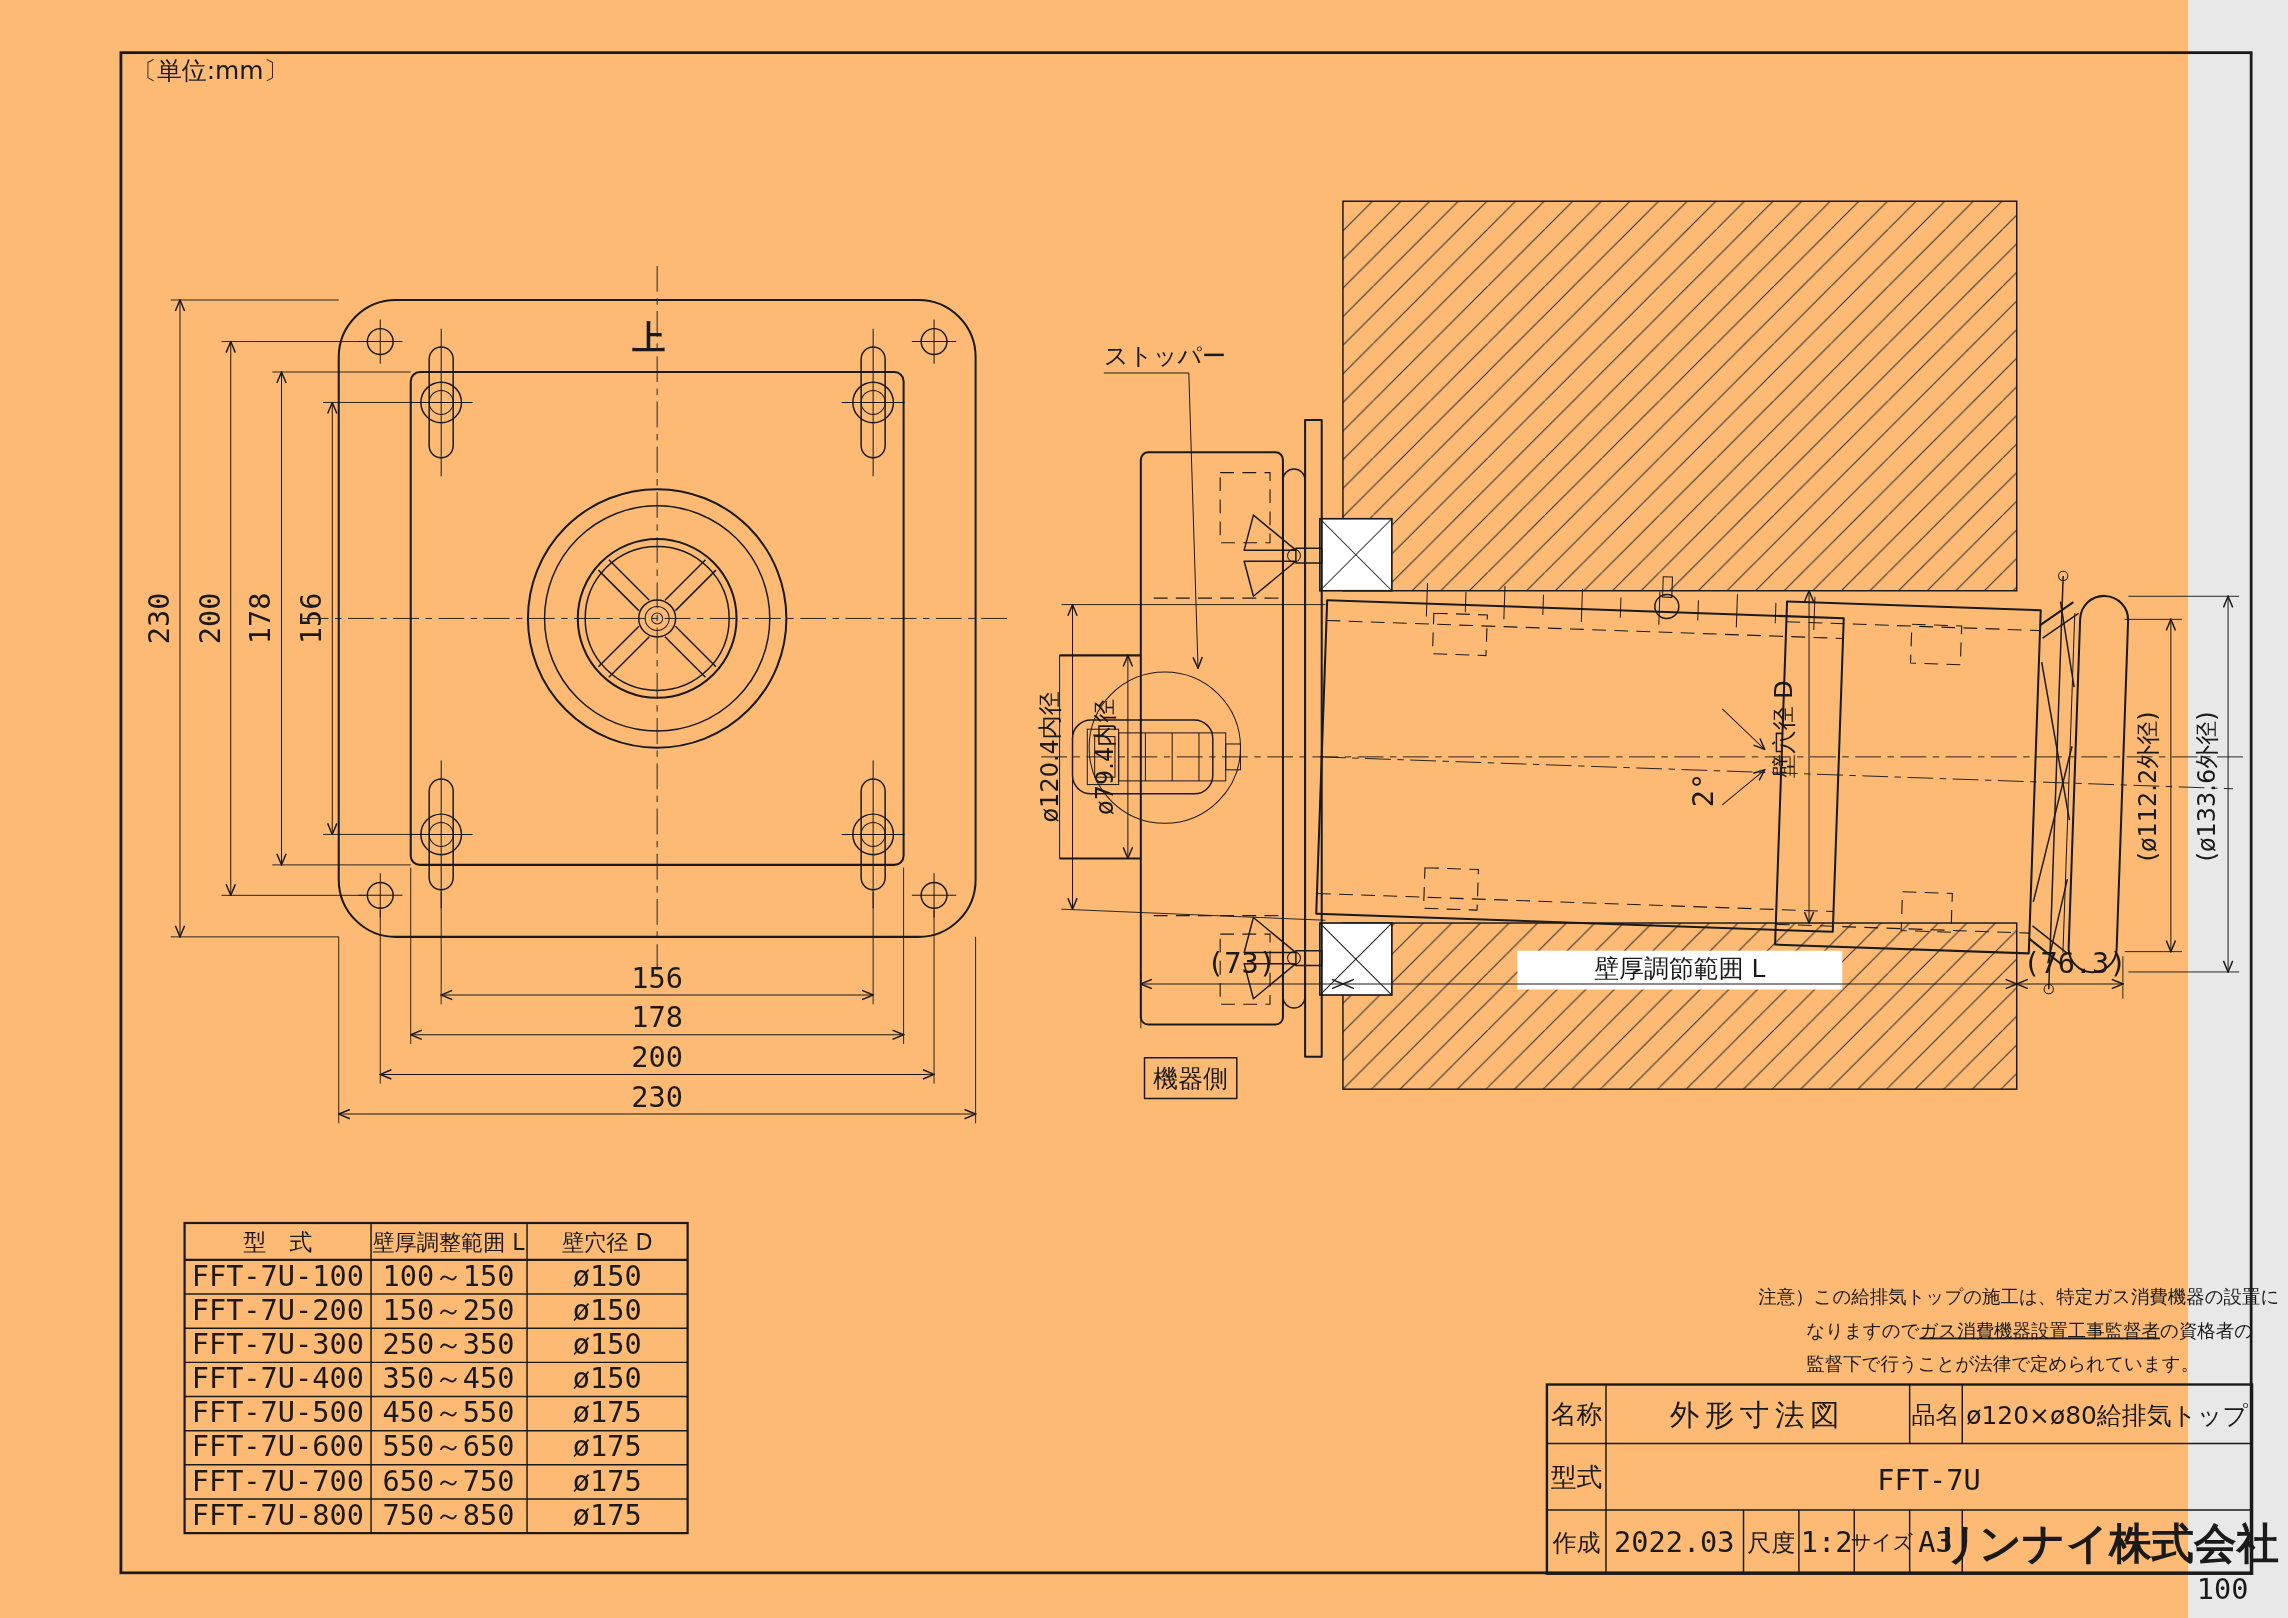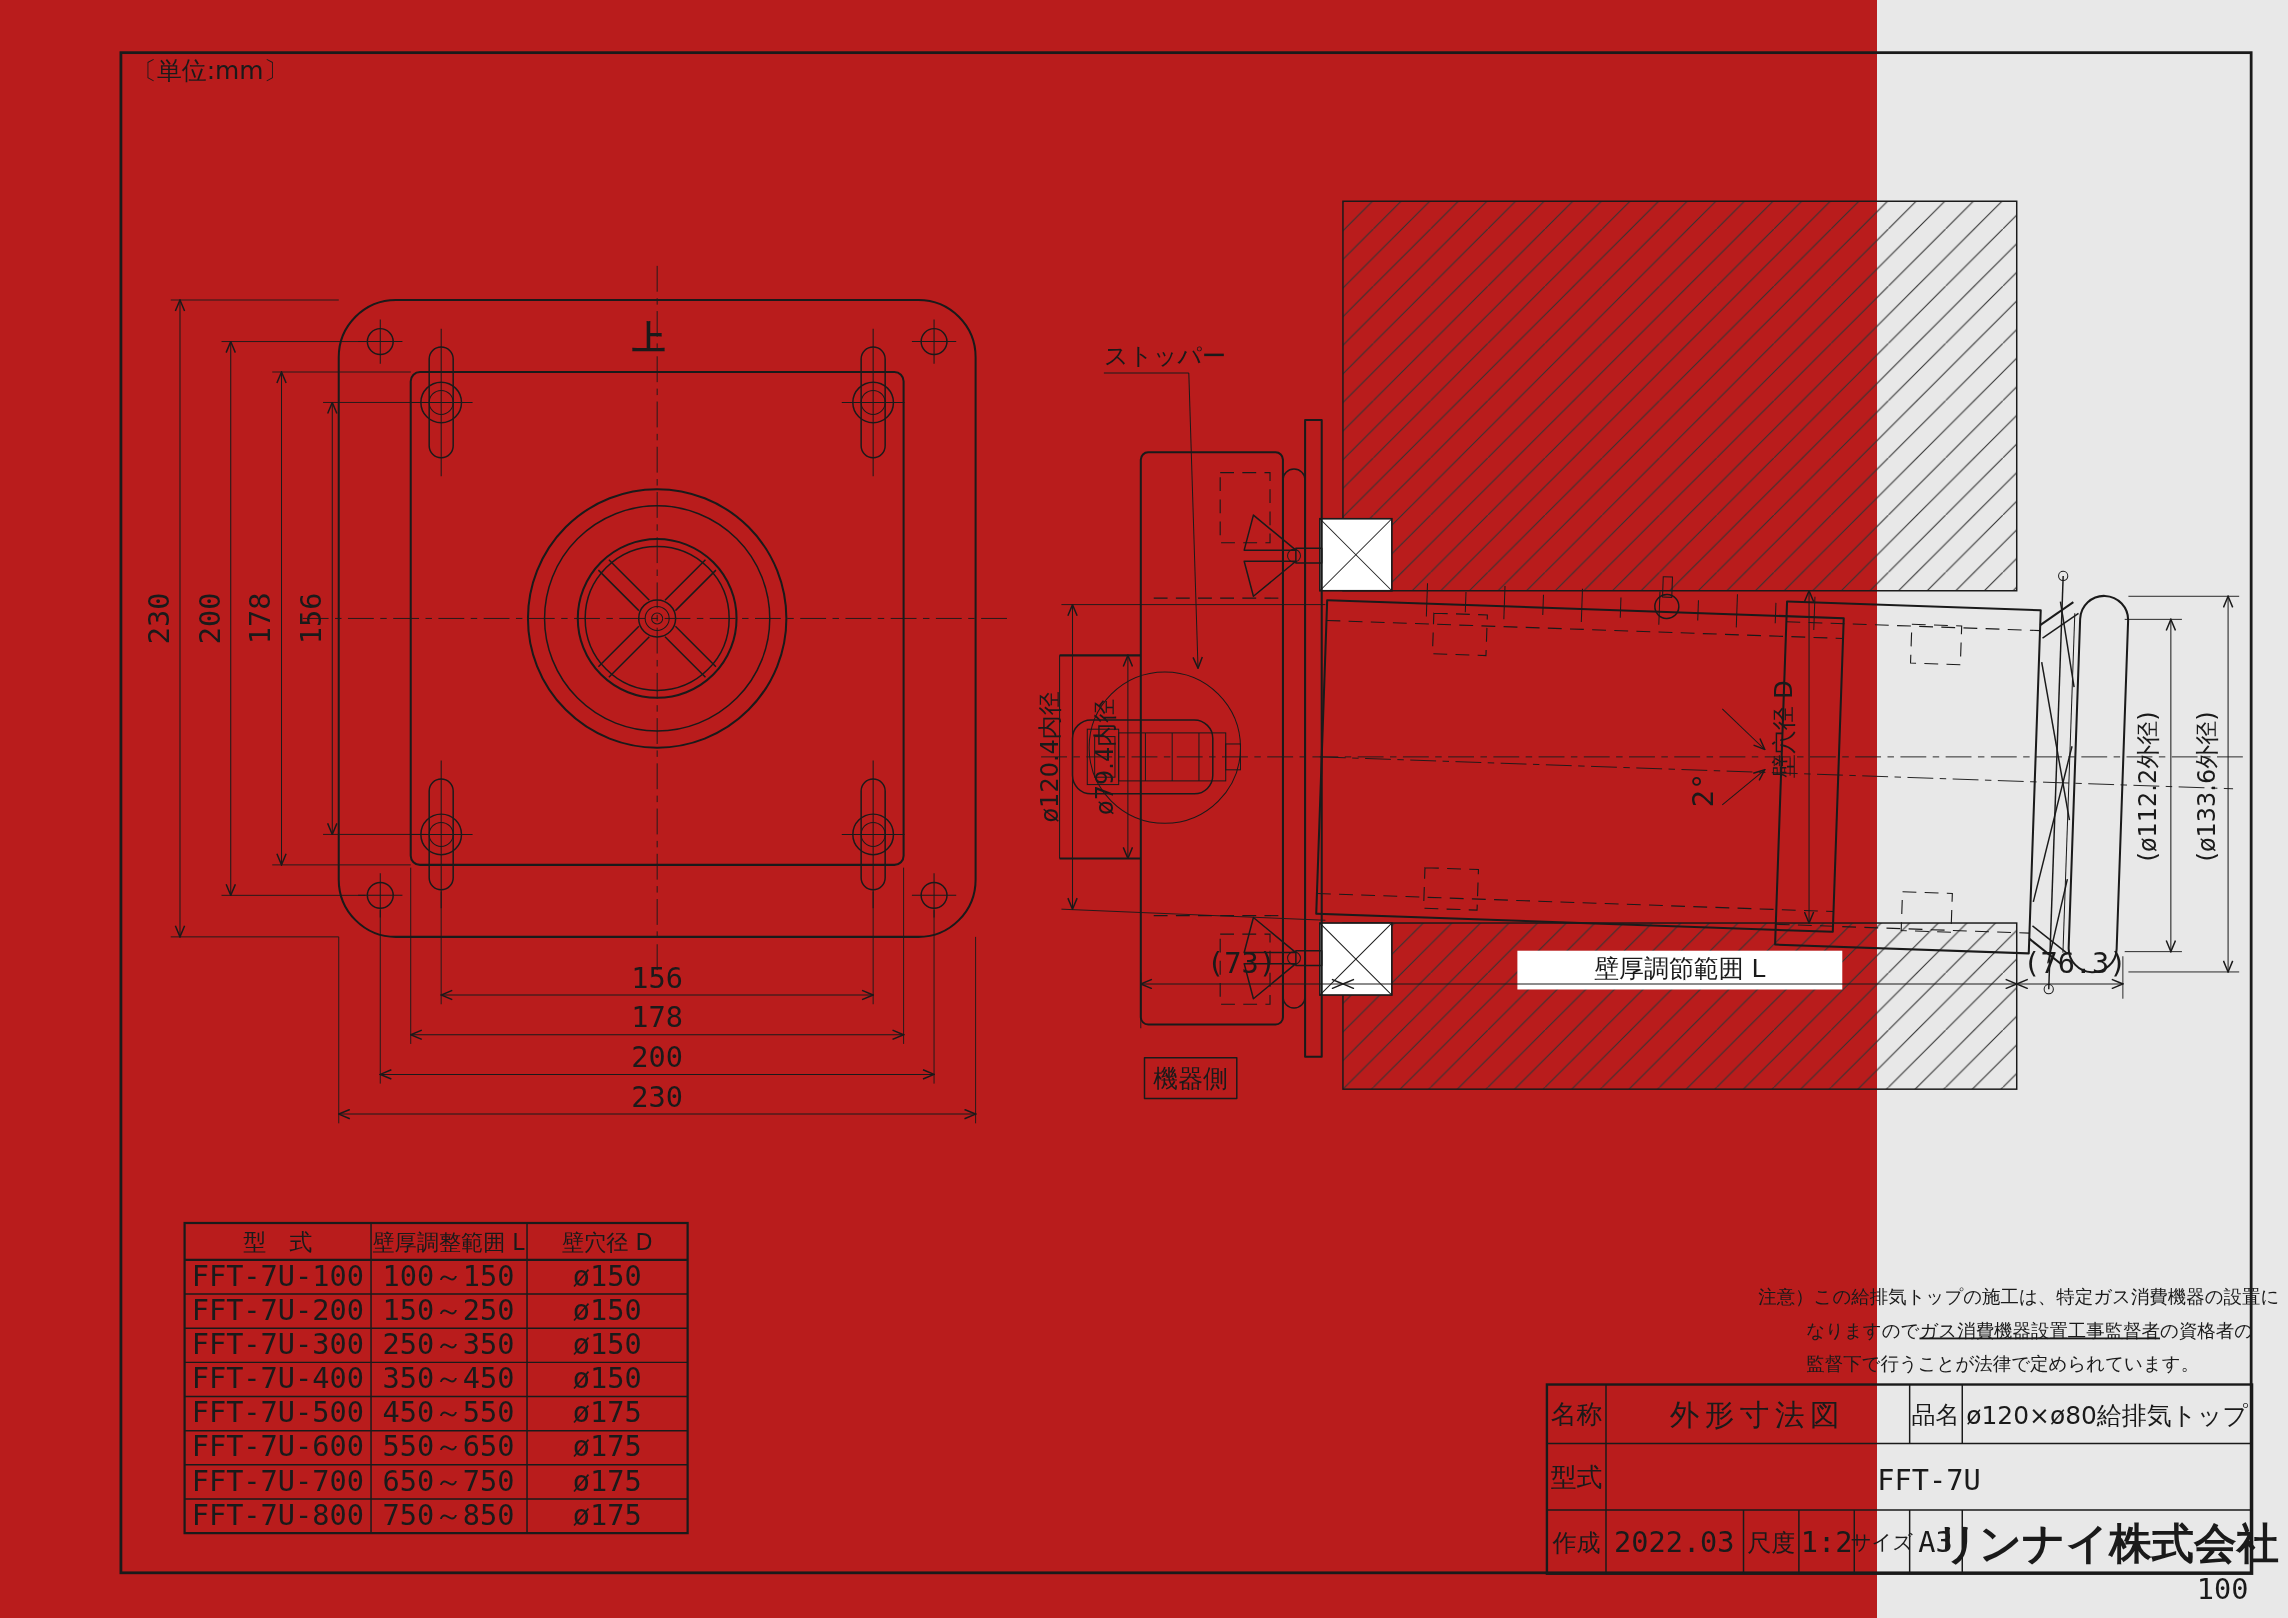--- a/index.html
+++ b/index.html
@@ -1,16 +1,16 @@
 <!DOCTYPE html>
 <html style="font-size:14.8px"><head>
 <meta charset="utf-8">
 <style>
   html,body{margin:0;padding:0;background:#e8e8e8;}
-  .sheet{width:1877px;height:1619px;background:#b91c1c;position:relative;text-decoration:underline;}
+  .sheet{width:2188px;height:1619px;background:#fdba74;position:relative;text-decoration:underline;}
   svg{display:block;}
   .oln{fill:none;stroke:#1a1a1a;stroke-width:2.2;stroke-linejoin:round;}
   .o16{fill:none;stroke:#1a1a1a;stroke-width:1.6;stroke-linejoin:round;}
   .thin{fill:none;stroke:#1a1a1a;stroke-width:1.1;}
   .diml{fill:none;stroke:#1a1a1a;stroke-width:1.1;}
   .ext{fill:none;stroke:#1a1a1a;stroke-width:1;}
   .ctr{fill:none;stroke:#1a1a1a;stroke-width:1;stroke-dasharray:28 7 7 7;}
   .hid{fill:none;stroke:#1a1a1a;stroke-width:1.2;stroke-dasharray:15 9;}
   .hatchrect{stroke:#1a1a1a;stroke-width:1.6;}
   text{fill:#1a1a1a;}

